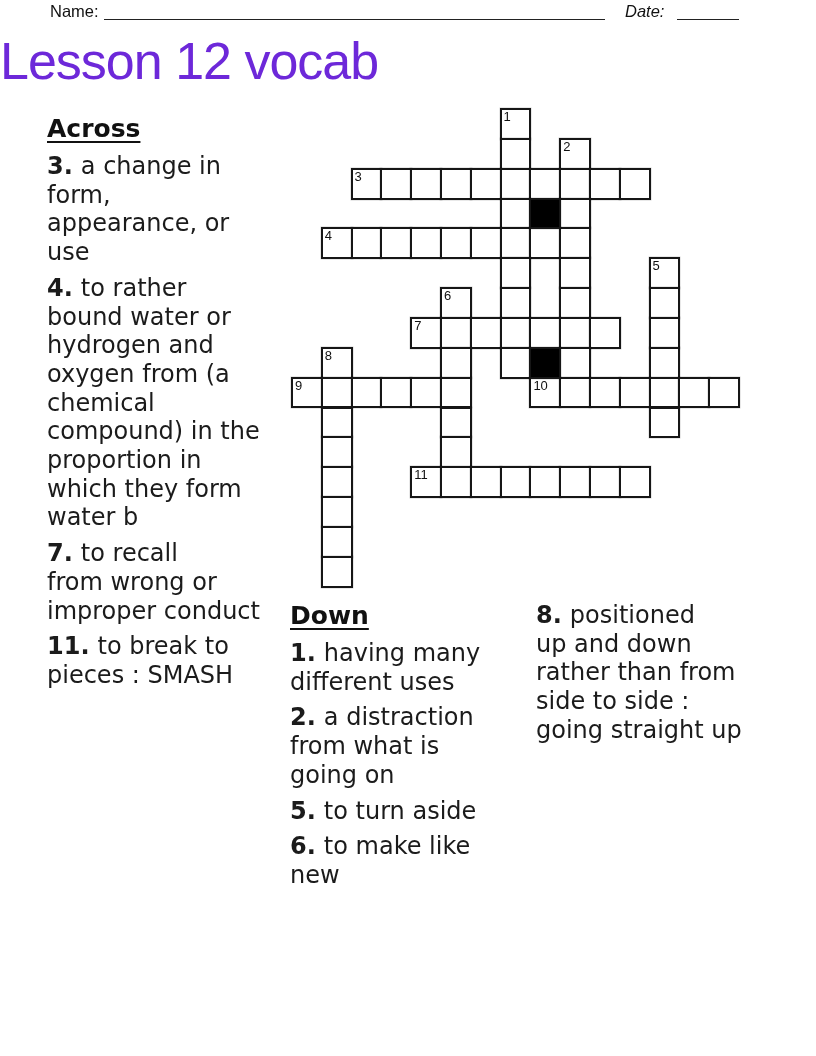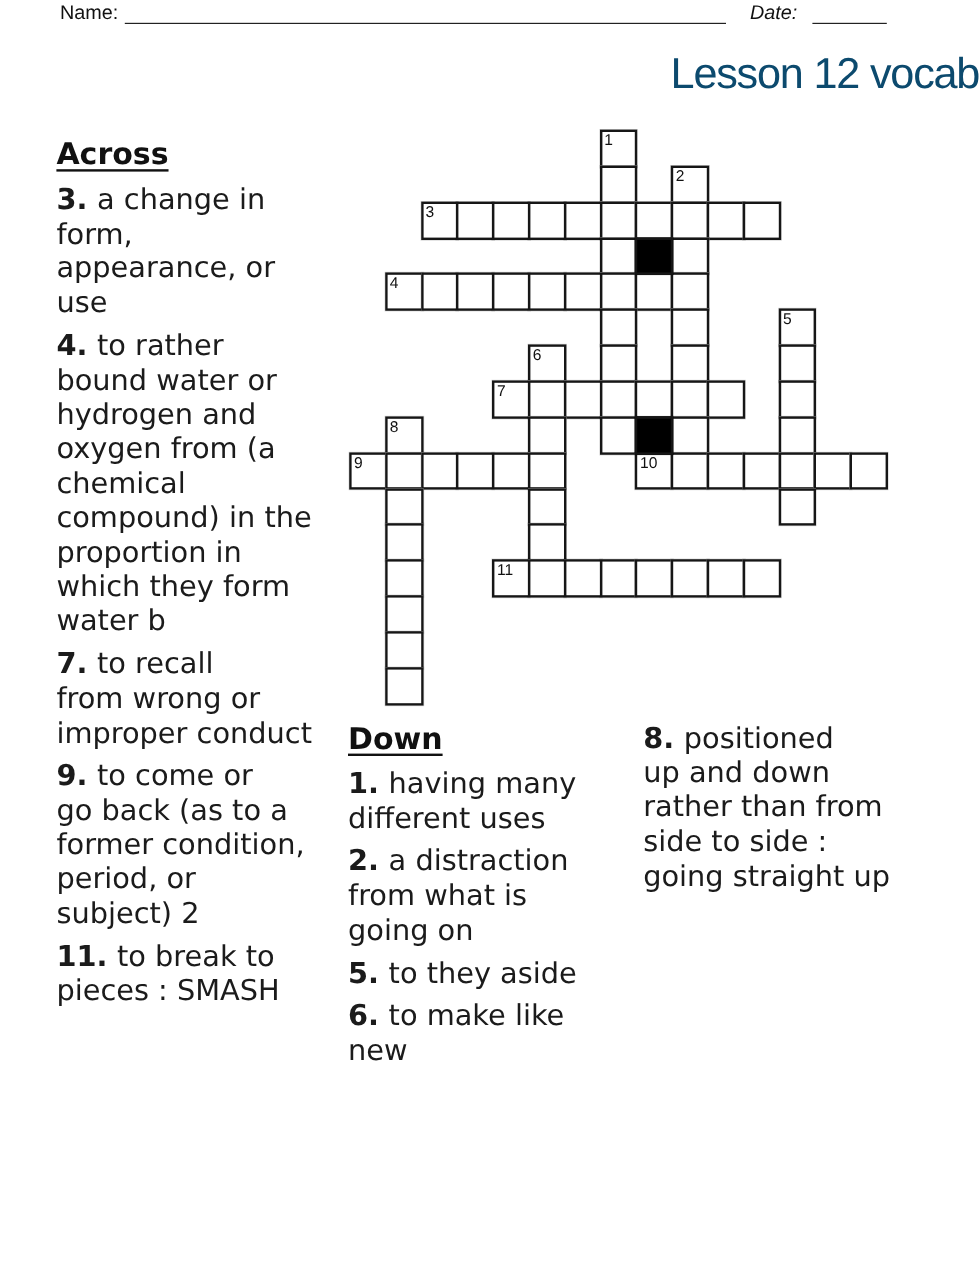--- a/index.html
+++ b/index.html
@@ -26,26 +26,26 @@
     position:absolute;
     top:1px;height:18px;
     border-bottom:1.6px solid #222;
   }
   .name-line{left:104px;width:501px;}
   .date-line{left:677px;width:62px;}
   
   .title{
     position:absolute;
     left:0;right:0;top:33px;
-    text-align:right;
+    text-align:left;
     font-family:"Liberation Sans", sans-serif;
-    font-size:36px;
+    font-size:52px;
     letter-spacing:-1px;
     line-height:56px;
-    color:#0c4a6e;
+    color:#6d28d9;
     font-weight:400;
   }
   
   .clue-section{position:absolute;}
   .sec-across{left:47px;top:114px;width:234px;}
   .sec-down{left:290px;top:601px;width:240px;}
   .sec-down2{left:536px;top:601px;width:252px;}
   .clue-heading{
     font-size:25px;
     font-weight:bold;
@@ -211,37 +211,32 @@
 hydrogen and
 oxygen from (a
 chemical
 compound) in the
 proportion in
 which they form
 water b</span></div>
     <div class="clue"><span class="num">7.</span><span class="txt">to recall
 from wrong or
 improper conduct</span></div>
-    <div class="clue"><span class="num">9.</span><span class="txt">to come or
-go back (as to a
-former condition,
-period, or
-subject) 2</span></div>
     <div class="clue"><span class="num">11.</span><span class="txt">to break to
 pieces : SMASH</span></div>
   </div>
 
   <div class="clue-section sec-down">
     <div class="clue-heading">Down</div>
     <div class="clue"><span class="num">1.</span><span class="txt">having many
 different uses</span></div>
     <div class="clue"><span class="num">2.</span><span class="txt">a distraction
 from what is
 going on</span></div>
-    <div class="clue"><span class="num">5.</span><span class="txt">to they aside</span></div>
+    <div class="clue"><span class="num">5.</span><span class="txt">to turn aside</span></div>
     <div class="clue"><span class="num">6.</span><span class="txt">to make like
 new</span></div>
   </div>
 
   <div class="clue-section sec-down2">
     <div class="clue"><span class="num">8.</span><span class="txt">positioned
 up and down
 rather than from
 side to side :
 going straight up</span></div>

